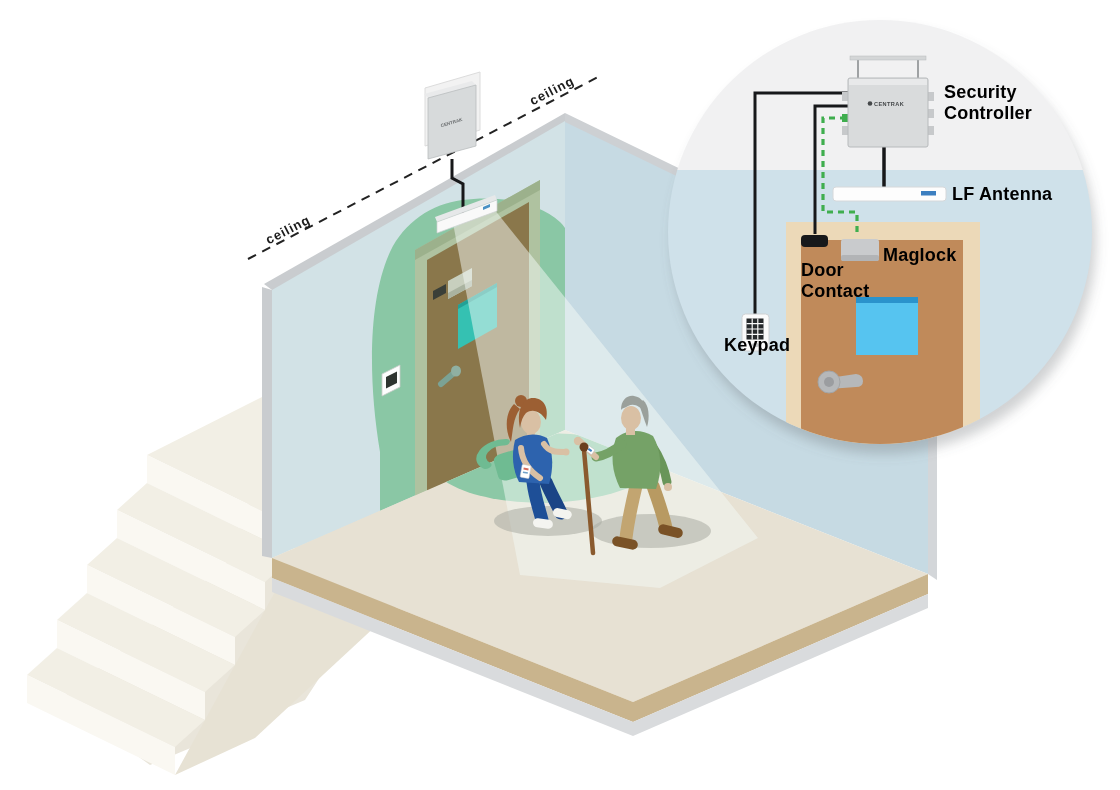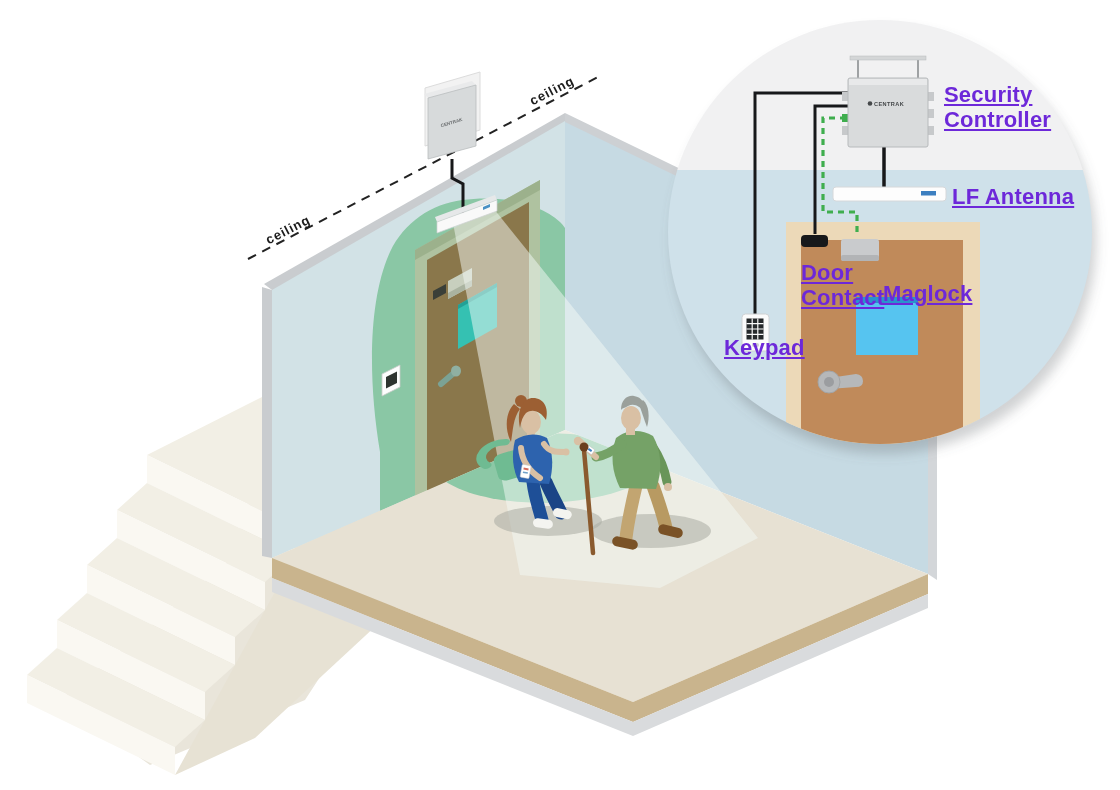--- a/index.html
+++ b/index.html
@@ -2,23 +2,23 @@
 <html><head>
 <meta charset="utf-8">
 <style>
   html,body{margin:0;padding:0;background:#ffffff;}
   .stage{
     position:relative;width:1120px;height:790px;overflow:hidden;
     background:#ffffff;font-family:"Liberation Sans",sans-serif;
   }
   .stage svg{position:absolute;left:0;top:0;}
   .lbl{
-    position:absolute;color:#6d28d9;font-weight:bold;
+    position:absolute;color:#000000;font-weight:bold;
     font-family:"Liberation Sans",sans-serif;
-    font-size:22px;line-height:1.15;letter-spacing:.2px;text-decoration:underline;
+    font-size:18px;line-height:1.15;letter-spacing:.2px;
   }
   .ceiling-lbl{
     position:absolute;color:#1c1c1c;font-weight:bold;font-size:13px;
     letter-spacing:1px;transform:rotate(-27deg);width:76px;text-align:center;
   }
   .svg-brand{font-family:"Liberation Sans",sans-serif;font-weight:bold;}
 </style>
 </head>
 <body>
 
@@ -233,16 +233,16 @@
       <rect x="752" y="343" width="7" height="4" rx="2" fill="#c9cbcd"></rect>
     </g>
   </g>
 </svg>
 
 <div class="ceiling-lbl" style="left:250px;top:222px;">ceiling</div>
 <div class="ceiling-lbl" style="left:514px;top:83px;">ceiling</div>
 
 <div class="lbl" style="left:944px;top:82px;width:115px;">Security Controller</div>
 <div class="lbl" style="left:952px;top:184px;">LF Antenna</div>
-<div class="lbl" style="left:883px;top:245px;margin-top:36px;">Maglock</div>
+<div class="lbl" style="left:883px;top:245px;">Maglock</div>
 <div class="lbl" style="left:801px;top:260px;width:78px;">Door Contact</div>
 <div class="lbl" style="left:724px;top:335px;">Keypad</div>
 </div>
 
 </body></html>

